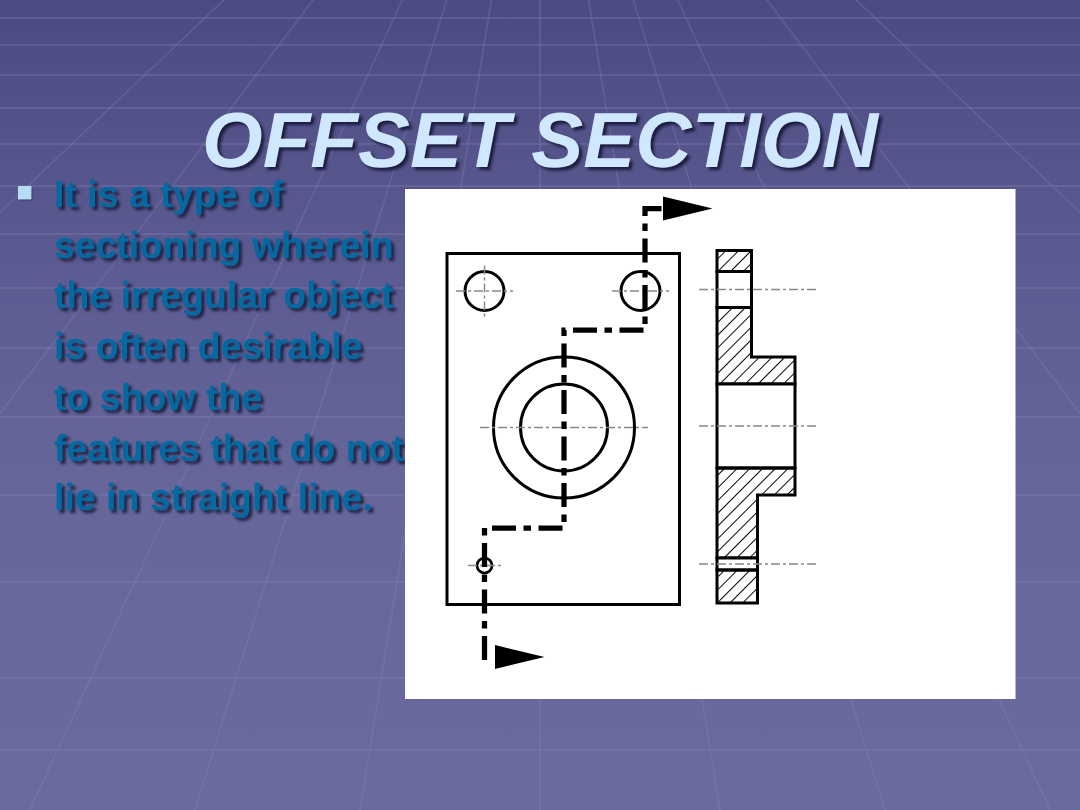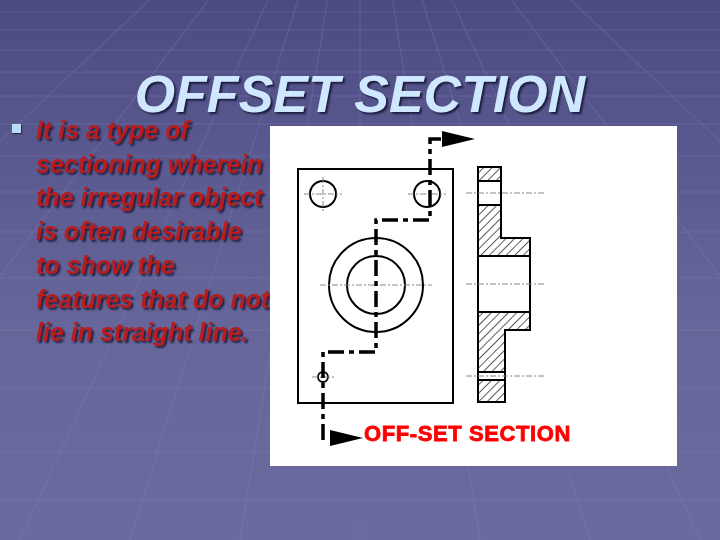--- a/index.html
+++ b/index.html
@@ -16,22 +16,22 @@
     text-shadow: 2px 2px 2px #1e1e40;
     margin-top: 34px;
   }
   .bullet-area { position: absolute; left: 12px; top: 114px; width: 255px; }
   .bullet-square {
     position: absolute; left: 0; top: 10px; width: 9px; height: 9px;
     background: #b8dcf5; box-shadow: 1px 1px 1px #2a2a50;
   }
   .bullet-text {
     position: absolute; left: 24px; top: 0; width: 235px;
-    font-family: "Liberation Sans", sans-serif; font-weight: bold; font-style: italic;
-    font-size: 25px; line-height: 33.7px; color: #b91c1c;
+    font-family: "Liberation Sans", sans-serif; font-weight: bold; 
+    font-size: 25px; line-height: 33.7px; color: #0369a1;
     text-shadow: 2px 2px 2px #222244;
   }
   .figure {
     position: absolute; left: 270px; top: 126px; width: 407px; height: 340px;
     background: #ffffff;
   }
   .figure svg { position: absolute; left: 0; top: 0; }
   .fig-label {
     position: absolute; left: 94px; top: 295px;
     font-family: "Liberation Sans", sans-serif; font-weight: 900; font-size: 22px;
@@ -118,14 +118,13 @@
       <polygon points="208,186 260,186 260,204 235,204 235,246 208,246" fill="url(#hatch)"></polygon>
       <rect x="208" y="246" width="27" height="8" fill="#fff"></rect>
       <rect x="208" y="254" width="27" height="22" fill="url(#hatch)"></rect>
       <g stroke="#888" stroke-width="1" stroke-dasharray="6,2,2,2">
         <line x1="196" y1="67" x2="276" y2="67"></line>
         <line x1="196" y1="158" x2="276" y2="158"></line>
         <line x1="196" y1="250" x2="276" y2="250"></line>
       </g>
     </g>
   </svg>
-  <div class="fig-label">OFF-SET SECTION</div>
 </div>
 
 </body></html>

